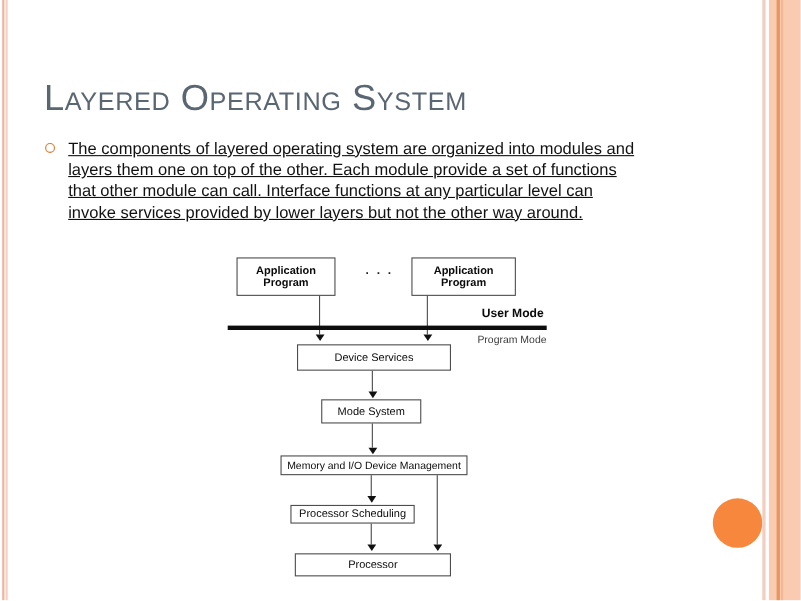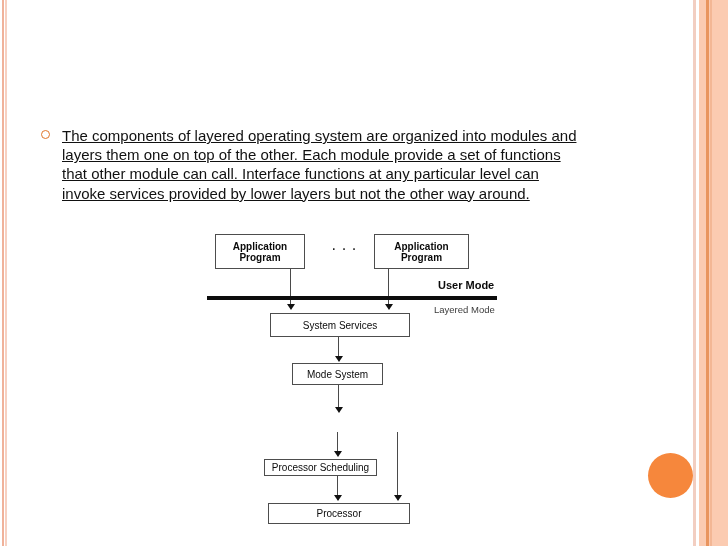--- a/index.html
+++ b/index.html
@@ -80,20 +80,21 @@
 <div class="slide">
 
   <div class="vstripe stripe-l1"></div>
   <div class="vstripe stripe-l2"></div>
   <div class="accent-circle"></div>
   <div class="vstripe stripe-r1"></div>
   <div class="vstripe stripe-band"></div>
   <div class="vstripe stripe-r2"></div>
   <div class="vstripe stripe-r3"></div>
 
+  <div class="title">Layered Operating System</div>
 
   <div class="bullet-ring"></div>
   <div class="body-text">The components of layered operating system are organized into modules and
 layers them one on top of the other. Each module provide a set of functions
 that other module can call. Interface functions at any particular level can
 invoke services provided by lower layers but not the other way around.</div>
 
   <div class="diagram">
 
     <div class="dbox box-app box-app-l">Application
@@ -102,30 +103,31 @@
     <div class="dbox box-app box-app-r">Application
 Program</div>
 
     <div class="vline a1"></div>
     <div class="ahead h1"></div>
     <div class="vline a2"></div>
     <div class="ahead h2"></div>
 
     <div class="lbl-user">User Mode</div>
     <div class="mode-divider"></div>
-    <div class="lbl-kernel">Layered Mode</div>
+    <div class="lbl-kernel">Program Mode</div>
 
-    <div class="dbox box-syssvc">System Services</div>
+    <div class="dbox box-syssvc">Device Services</div>
     <div class="vline a3"></div>
     <div class="ahead h3"></div>
 
     <div class="dbox box-fs">Mode System</div>
     <div class="vline a4"></div>
     <div class="ahead h4"></div>
 
+    <div class="dbox box-mem">Memory and I/O Device Management</div>
     <div class="vline a5"></div>
     <div class="ahead h5"></div>
     <div class="vline a6"></div>
     <div class="ahead h6"></div>
 
     <div class="dbox box-proc">Processor Scheduling</div>
     <div class="vline a7"></div>
     <div class="ahead h7"></div>
 
     <div class="dbox box-hw">Processor</div>

